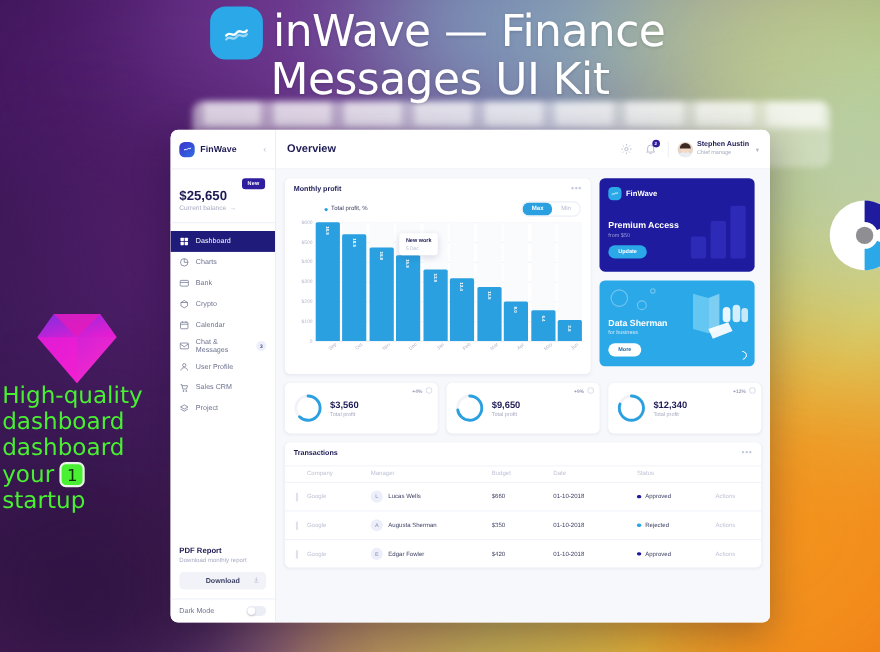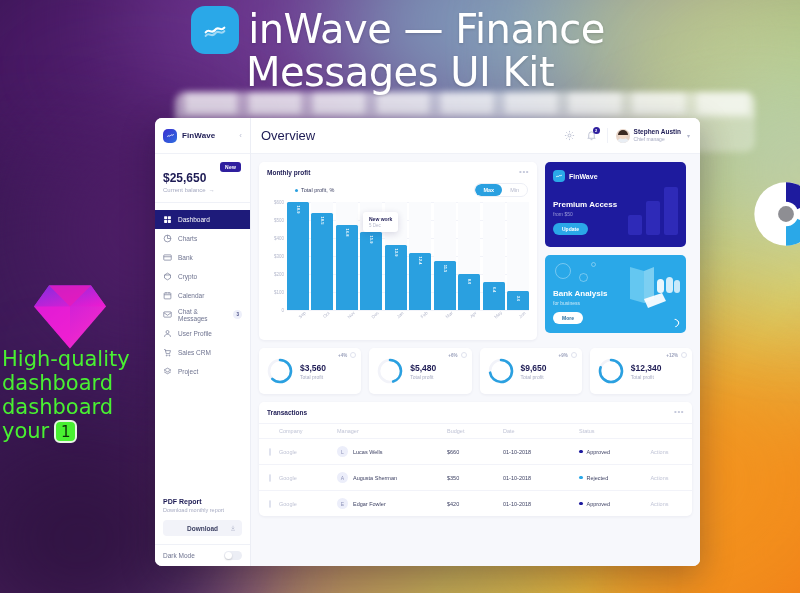--- a/index.html
+++ b/index.html
@@ -118,21 +118,21 @@
   #dm-label { font-size: 6.5px; color: #6f7490; }
   #dm-toggle { margin-left: auto; width: 18px; height: 9px; border-radius: 5px; background: #eceef5;
                position: relative; }
   #dm-knob { position: absolute; left: 1px; top: 1px; width: 7px; height: 7px; border-radius: 50%;
              background: #fff; box-shadow: 0 1px 2px rgba(0,0,0,.18); }
 
   
   #main { flex: 1 1 auto; background: #f7f8fc; display: flex; flex-direction: column; overflow: hidden; }
   #topbar { height: 36px; background: #fff; border-bottom: 1px solid #eff1f7;
             display: flex; align-items: center; padding: 0 10px; flex: 0 0 auto; }
-  #page-title { font-size: 13px; font-weight: 400; color: #1d1b54; }
+  #page-title { font-size: 10px; font-weight: 700; color: #1d1b54; }
   #topbar-right { margin-left: auto; display: flex; align-items: center; gap: 9px; }
   .tb-ico { width: 13px; height: 13px; color: #b4b8cc; position: relative;
             display:flex; align-items:center; justify-content:center; }
   .tb-ico svg { width: 11px; height: 11px; }
   #notif-dot { position: absolute; right: -2px; top: -2px; width: 7px; height: 7px; border-radius: 50%;
                background: #2f1f9e; color: #fff; font-size: 4px; display: flex;
                align-items: center; justify-content: center; font-weight: 700; }
   #profile { display: flex; align-items: center; gap: 4px; padding-left: 8px;
              border-left: 1px solid #eff1f7; }
   #avatar { width: 14px; height: 14px; border-radius: 50%; overflow: hidden;
@@ -615,50 +615,38 @@
           <div id="analysis">
             <div class="ring" id="ring1"></div><div class="ring" id="ring2"></div><div class="ring" id="ring3"></div>
             <svg style="position:absolute;right:6px;top:6px" width="70" height="52" viewBox="0 0 70 52" fill="none">
               <path d="M20 6 L34 10 L34 42 L20 38 Z" fill="#6fcdf2" opacity=".85"></path>
               <path d="M34 10 L44 6 L44 38 L34 42 Z" fill="#9fe0f7" opacity=".7"></path>
               <rect x="47" y="18" width="7" height="14" rx="3.5" fill="#ffffff" opacity=".9"></rect>
               <rect x="56" y="16" width="7" height="16" rx="3.5" fill="#ffffff" opacity=".8"></rect>
               <rect x="64" y="19" width="6" height="13" rx="3" fill="#ffffff" opacity=".75"></rect>
               <path d="M34 38 L52 32 L56 40 L38 47 Z" fill="#ffffff" opacity=".92"></path>
             </svg>
-            <div id="an-title">Bank Analysis</div>
+            <div id="an-title">Data Sherman</div>
             <div id="an-sub">for business</div>
             <div id="an-btn">More</div>
             <div id="an-moon"></div>
           </div>
         </div>
       </div>
 
       <div id="stats">
           <div class="stat">
             <span class="stat-pct">+4%</span>
             <span class="stat-help"></span>
             <svg class="donut" viewBox="0 0 26 26">
               <circle cx="13" cy="13" r="11" fill="none" stroke="#f2f3f9" stroke-width="2.6"></circle>
               <circle cx="13" cy="13" r="11" fill="none" stroke="#2aa0e0" stroke-width="2.6" stroke-linecap="round" stroke-dasharray="42.85132379496477 69.11503837897544" transform="rotate(-90 13 13)"></circle>
             </svg>
             <div>
               <div class="stat-val">$3,560</div>
-              <div class="stat-lbl">Total profit</div>
-            </div>
-          </div>
-          <div class="stat">
-            <span class="stat-pct">+6%</span>
-            <span class="stat-help"></span>
-            <svg class="donut" viewBox="0 0 26 26">
-              <circle cx="13" cy="13" r="11" fill="none" stroke="#f2f3f9" stroke-width="2.6"></circle>
-              <circle cx="13" cy="13" r="11" fill="none" stroke="#2aa0e0" stroke-width="2.6" stroke-linecap="round" stroke-dasharray="31.10176727053895 69.11503837897544" transform="rotate(-90 13 13)"></circle>
-            </svg>
-            <div>
-              <div class="stat-val">$5,480</div>
               <div class="stat-lbl">Total profit</div>
             </div>
           </div>
           <div class="stat">
             <span class="stat-pct">+9%</span>
             <span class="stat-help"></span>
             <svg class="donut" viewBox="0 0 26 26">
               <circle cx="13" cy="13" r="11" fill="none" stroke="#f2f3f9" stroke-width="2.6"></circle>
               <circle cx="13" cy="13" r="11" fill="none" stroke="#2aa0e0" stroke-width="2.6" stroke-linecap="round" stroke-dasharray="49.76282763286232 69.11503837897544" transform="rotate(-90 13 13)"></circle>
             </svg>
@@ -782,20 +770,21 @@
 </svg>
 
 <div id="promo-text">
   <div class="pt-line">High-quality</div>
   <div class="pt-line">dashboard</div>
   <div class="pt-line">dashboard</div>
   <div id="pt-your-row">
     <span class="pt-line">your</span>
     <span id="num-box">1</span>
   </div>
+  <div class="pt-line">startup</div>
 </div>
 
 <div id="side-donut">
   <svg viewBox="0 0 100 100" width="72" height="72">
     <circle cx="50" cy="50" r="44" fill="#ffffff"></circle>
     <path d="M50 50 L50 6 A44 44 0 0 1 90 33 Z" fill="#1e1b9e"></path>
     <path d="M50 50 L90 67 A44 44 0 0 1 50 94 Z" fill="#2aa8e8"></path>
     <circle cx="50" cy="50" r="17" fill="#ffffff"></circle>
     <circle cx="50" cy="50" r="11" fill="#8e8e93"></circle>
   </svg>

